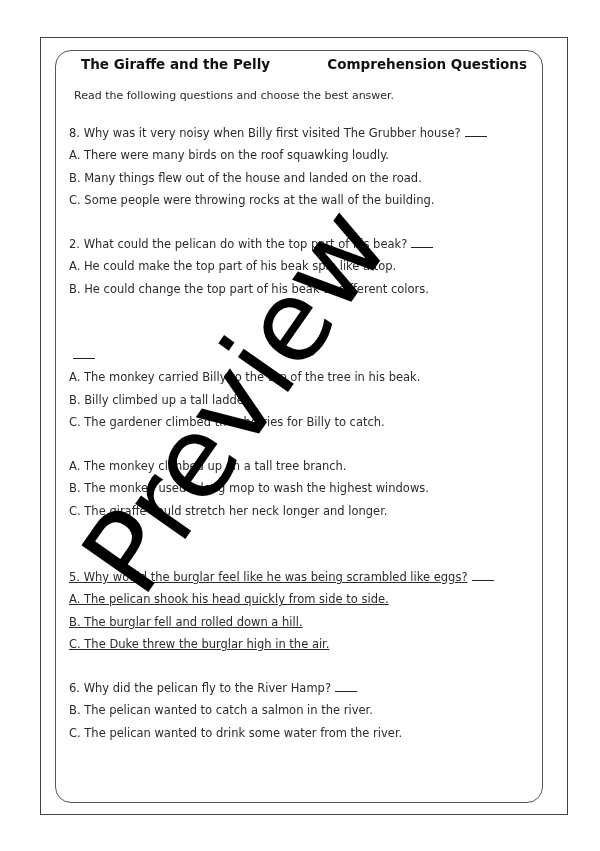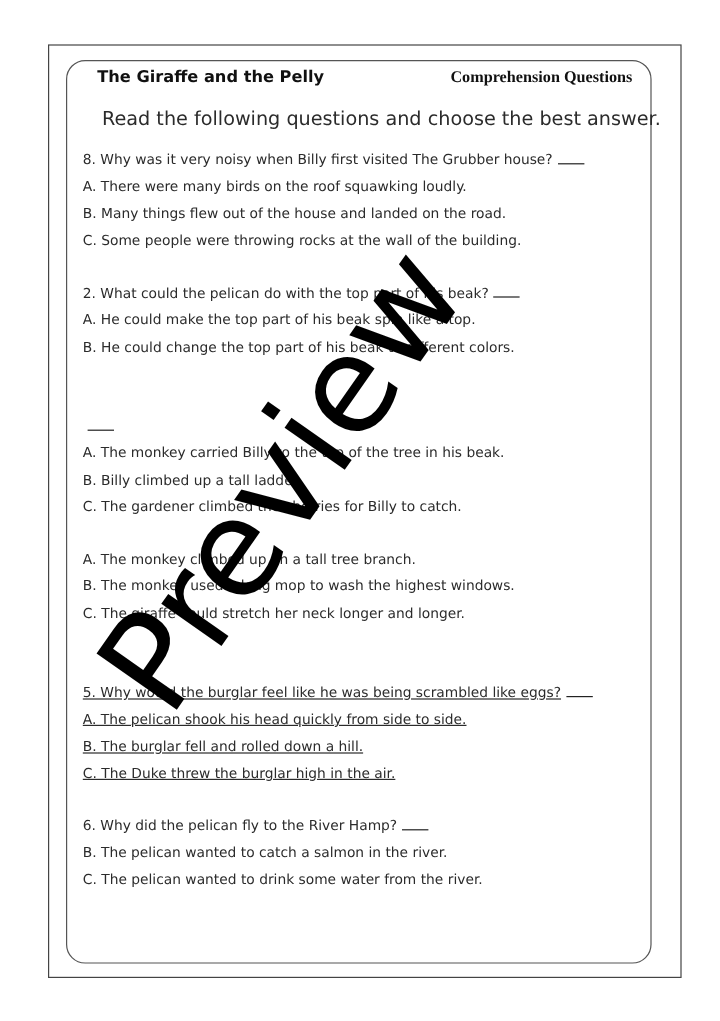--- a/index.html
+++ b/index.html
@@ -13,23 +13,23 @@
     }
     .card {
       position: absolute; left: 55px; top: 50px; width: 488px; height: 753px;
       border: 1px solid #555; border-radius: 16px; box-sizing: border-box;
     }
     .header {
       position: absolute; left: 69px; top: 56px; width: 458px; height: 20px;
       font-weight: bold; font-size: 13.5px; color: #111;
     }
     .header .title-left { position: absolute; left: 0; top: 0; margin-left: 12px; }
-    .header .title-right { position: absolute; right: 0; top: 0; font-family: Liberation Serif, serif; }
+    .header .title-right { position: absolute; right: 0; top: 0; }
     .instructions {
-      position: absolute; left: 85px; top: 89px; font-size: 16px; color: #2b2b2b;
+      position: absolute; left: 74px; top: 89px; font-size: 11px; color: #2b2b2b;
     }
     .question-block { position: absolute; left: 69px; font-size: 11.5px; }
     .question-block .line { height: 22.3px; line-height: 16px; white-space: nowrap; }
     .blank { display: inline-block; width: 22px; border-bottom: 1px solid #222; margin-left: 4px; height: 11px; vertical-align: baseline; }
     .watermark {
       position: absolute; left: 235px; top: 400px; transform: translate(-50%, -50%) rotate(-55deg);
       font-family: "DejaVu Sans", sans-serif; font-size: 112px; color: #000; letter-spacing: 0px;
       white-space: nowrap; line-height: 1;
     }
   </style>

